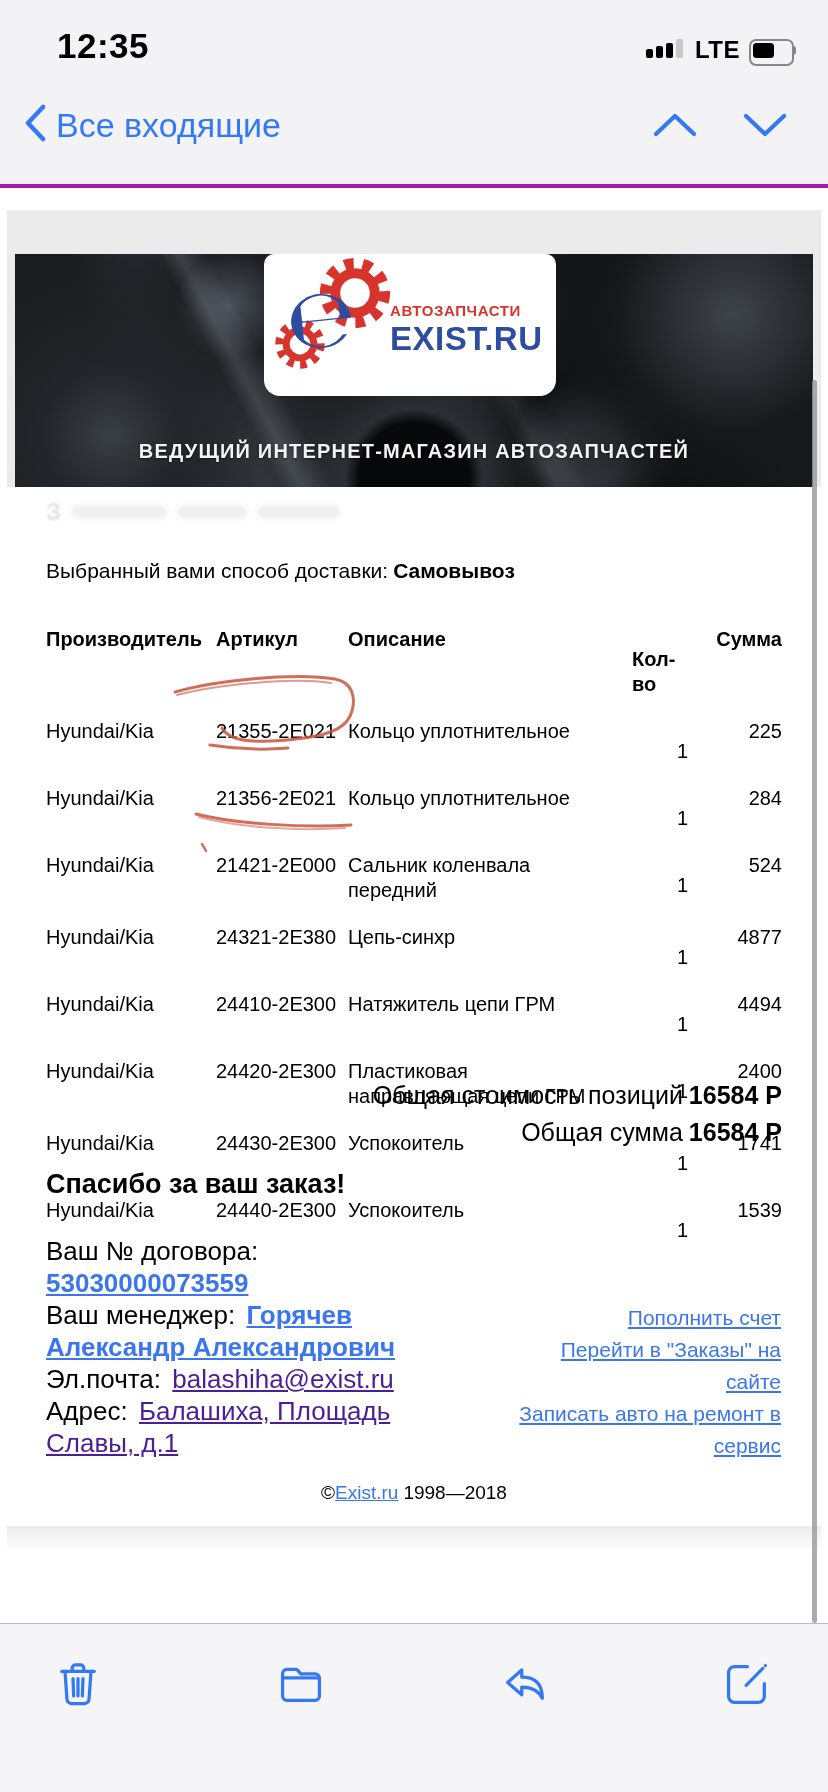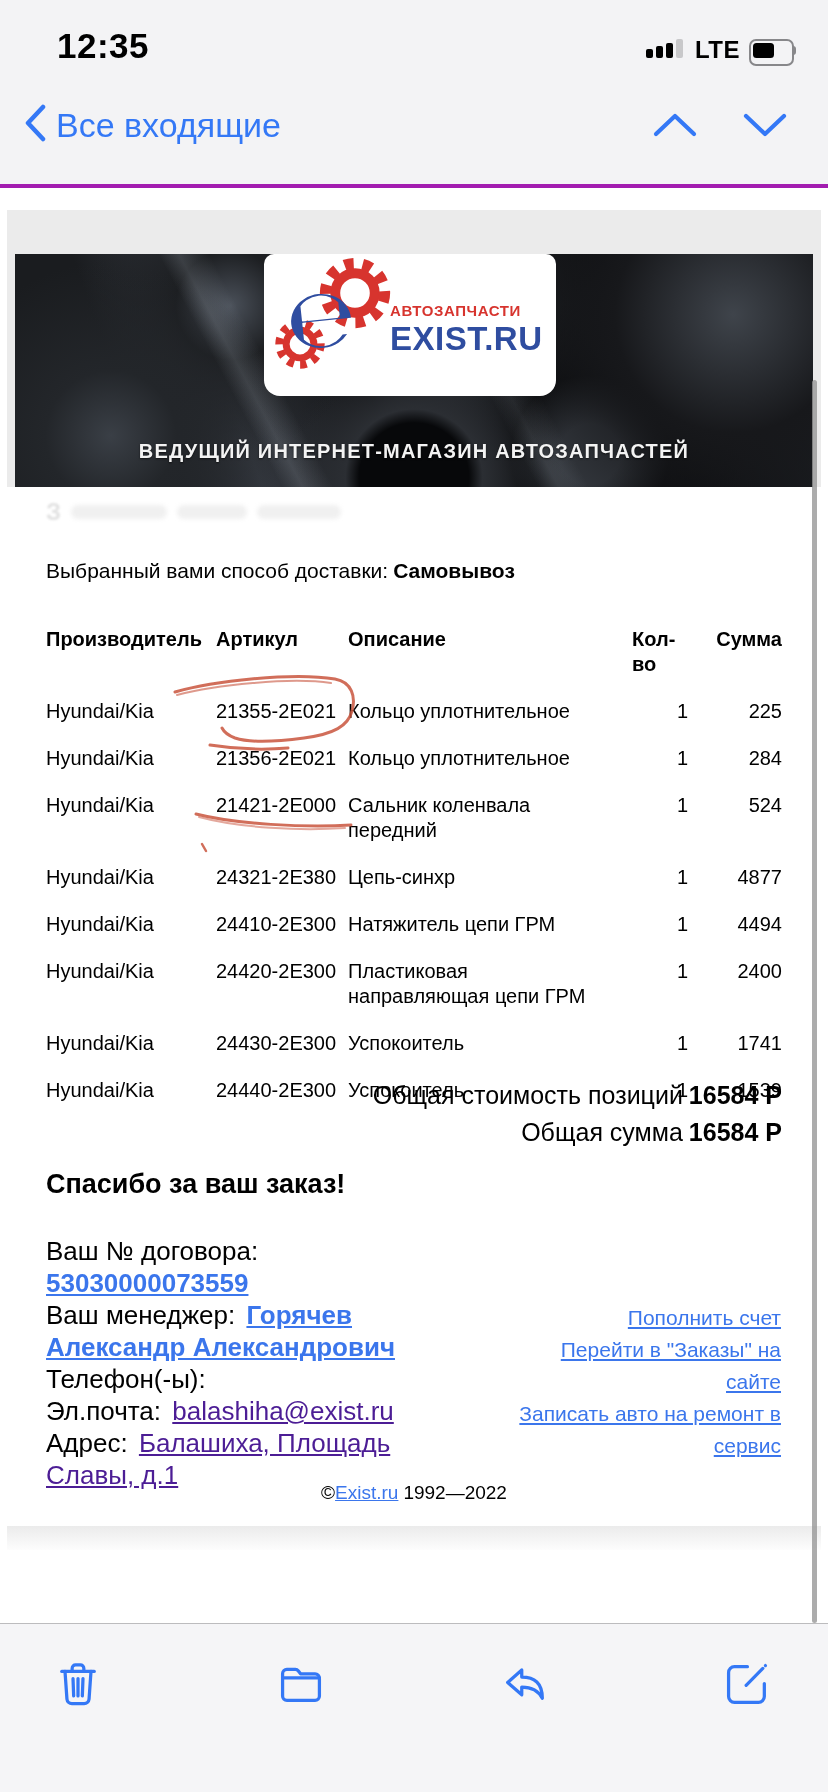--- a/index.html
+++ b/index.html
@@ -52,21 +52,21 @@
   .redacted .blob{height:14px;border-radius:7px;background:#f0f0f0;filter:blur(2px);}
   .delivery{position:absolute;left:39px;top:72px;font-size:21px;color:#000;}
   .delivery b{margin-left:5px;}
   
   .table{position:absolute;left:39px;top:140px;width:736px;font-size:20px;color:#000;}
   .trow{display:flex;align-items:flex-start;margin-top:22px;line-height:25px;}
   .thead{margin-top:0;font-weight:700;line-height:25px;margin-bottom:3px;}
   .c-man{flex:0 0 170px;}
   .c-art{flex:0 0 132px;}
   .c-desc{flex:1 1 auto;padding-right:8px;}
-  .c-qty{flex:0 0 82px;text-align:right;}
+  .c-qty{flex:0 0 82px;text-align:right;margin-top:20px;}
   .c-sum{flex:0 0 94px;text-align:right;}
   .thead .c-qty span{display:inline-block;width:56px;text-align:left;}
   .totals{position:absolute;right:39px;top:590px;text-align:right;font-size:25px;line-height:37px;color:#000;}
   .totals b{margin-left:6px;}
   .thanks{position:absolute;left:39px;top:682px;font-size:27px;font-weight:700;color:#000;}
   
   .details{position:absolute;left:39px;top:748px;width:390px;font-size:26px;line-height:32px;color:#000;}
   .details .lbl{padding-right:4px;}
   a.blue{color:#3b76ec;text-decoration:underline;cursor:pointer;}
   a.blue.bold{font-weight:700;}
@@ -268,40 +268,39 @@
 
     <div class="details">
       <div>
         <span class="lbl">Ваш № договора:</span>
         <a class="blue bold">53030000073559</a>
       </div>
       <div>
         <span class="lbl">Ваш менеджер:</span>
         <a class="blue bold">Горячев Александр Александрович</a>
       </div>
-      <div>Телефон(-ы):</div>
       <div>
         <span class="lbl">Эл.почта:</span>
         <span class="u-black">balashiha@exist.ru</span>
       </div>
       <div>
         <span class="lbl">Адрес:</span>
         <span class="u-black">Балашиха, Площадь Славы, д.1</span>
       </div>
     </div>
 
     <div class="right-links">
       <div><a class="blue">Пополнить счет</a></div>
       <div><a class="blue">Перейти в "Заказы" на сайте</a></div>
       <div><a class="blue">Записать авто на ремонт в сервис</a></div>
     </div>
   </div>
 
   <div class="copyright">
-    <span>©</span><a class="blue">Exist.ru</a><span class="years">1992—2022</span>
+    <span>©</span><a class="blue">Exist.ru</a><span class="years">1998—2018</span>
   </div>
 </div>
 <div class="mailbg-fade"></div>
 
 <div class="scrollbar"></div>
 
 <div class="toolbar">
   <button class="icon-btn tbtn" style="left:52px;">
     <span>
       <svg width="52" height="52" viewBox="0 0 24 24" fill="none" stroke="#3478F6" stroke-width="1.5" stroke-linecap="round" stroke-linejoin="round">

